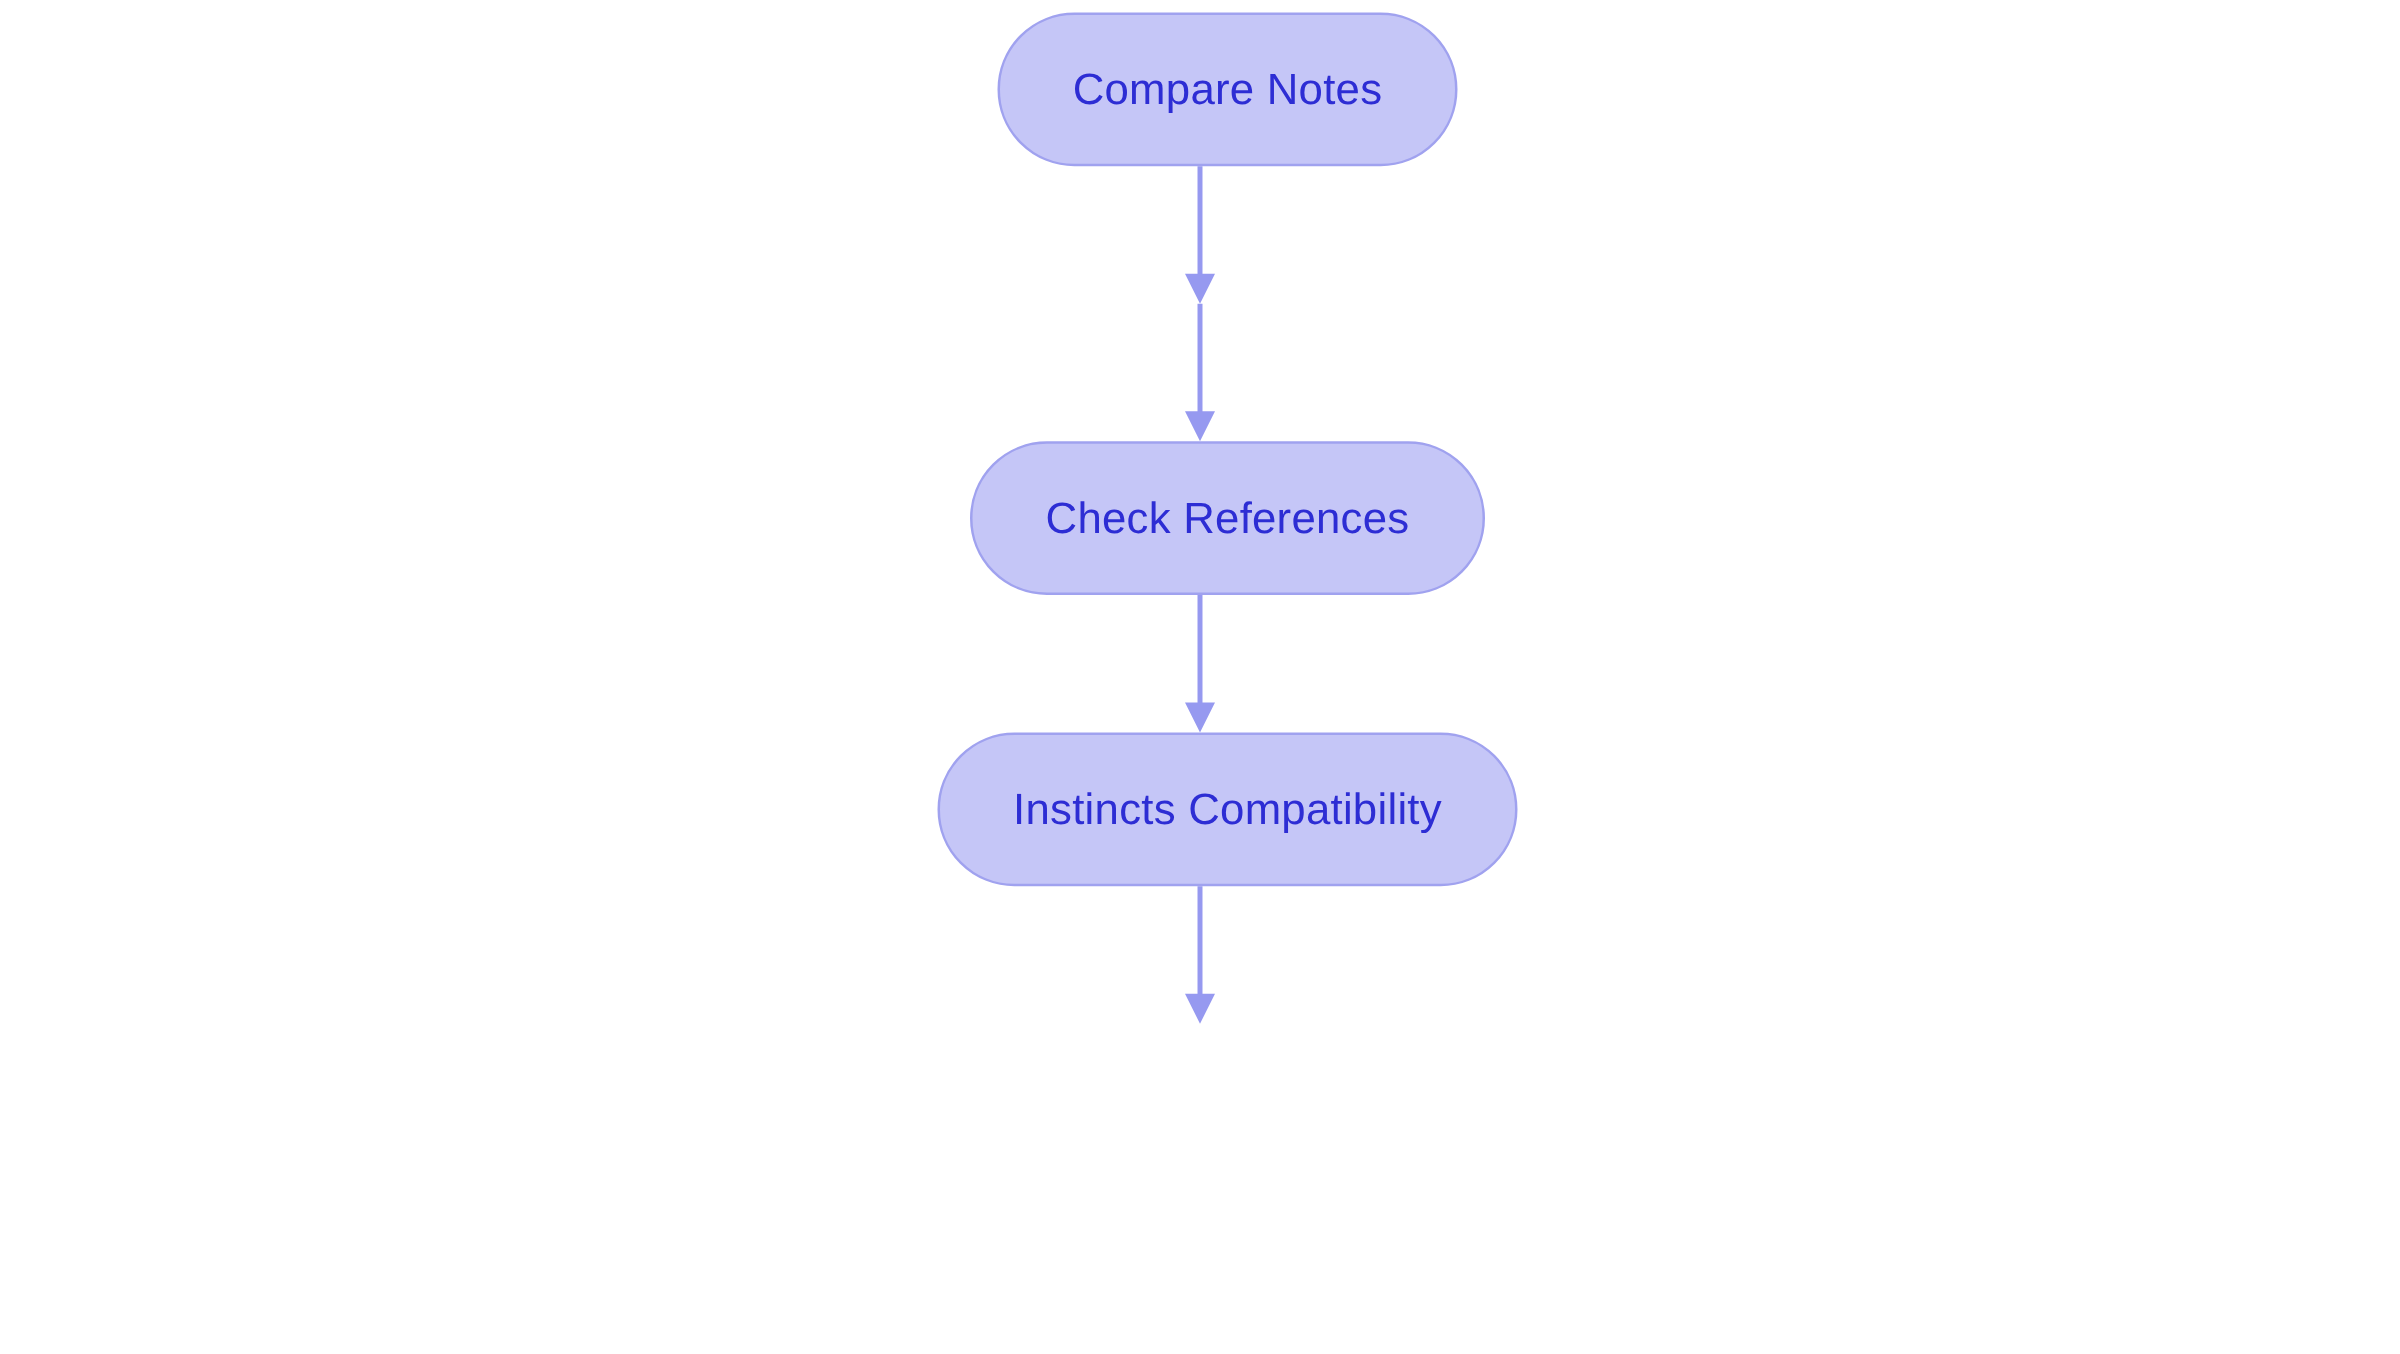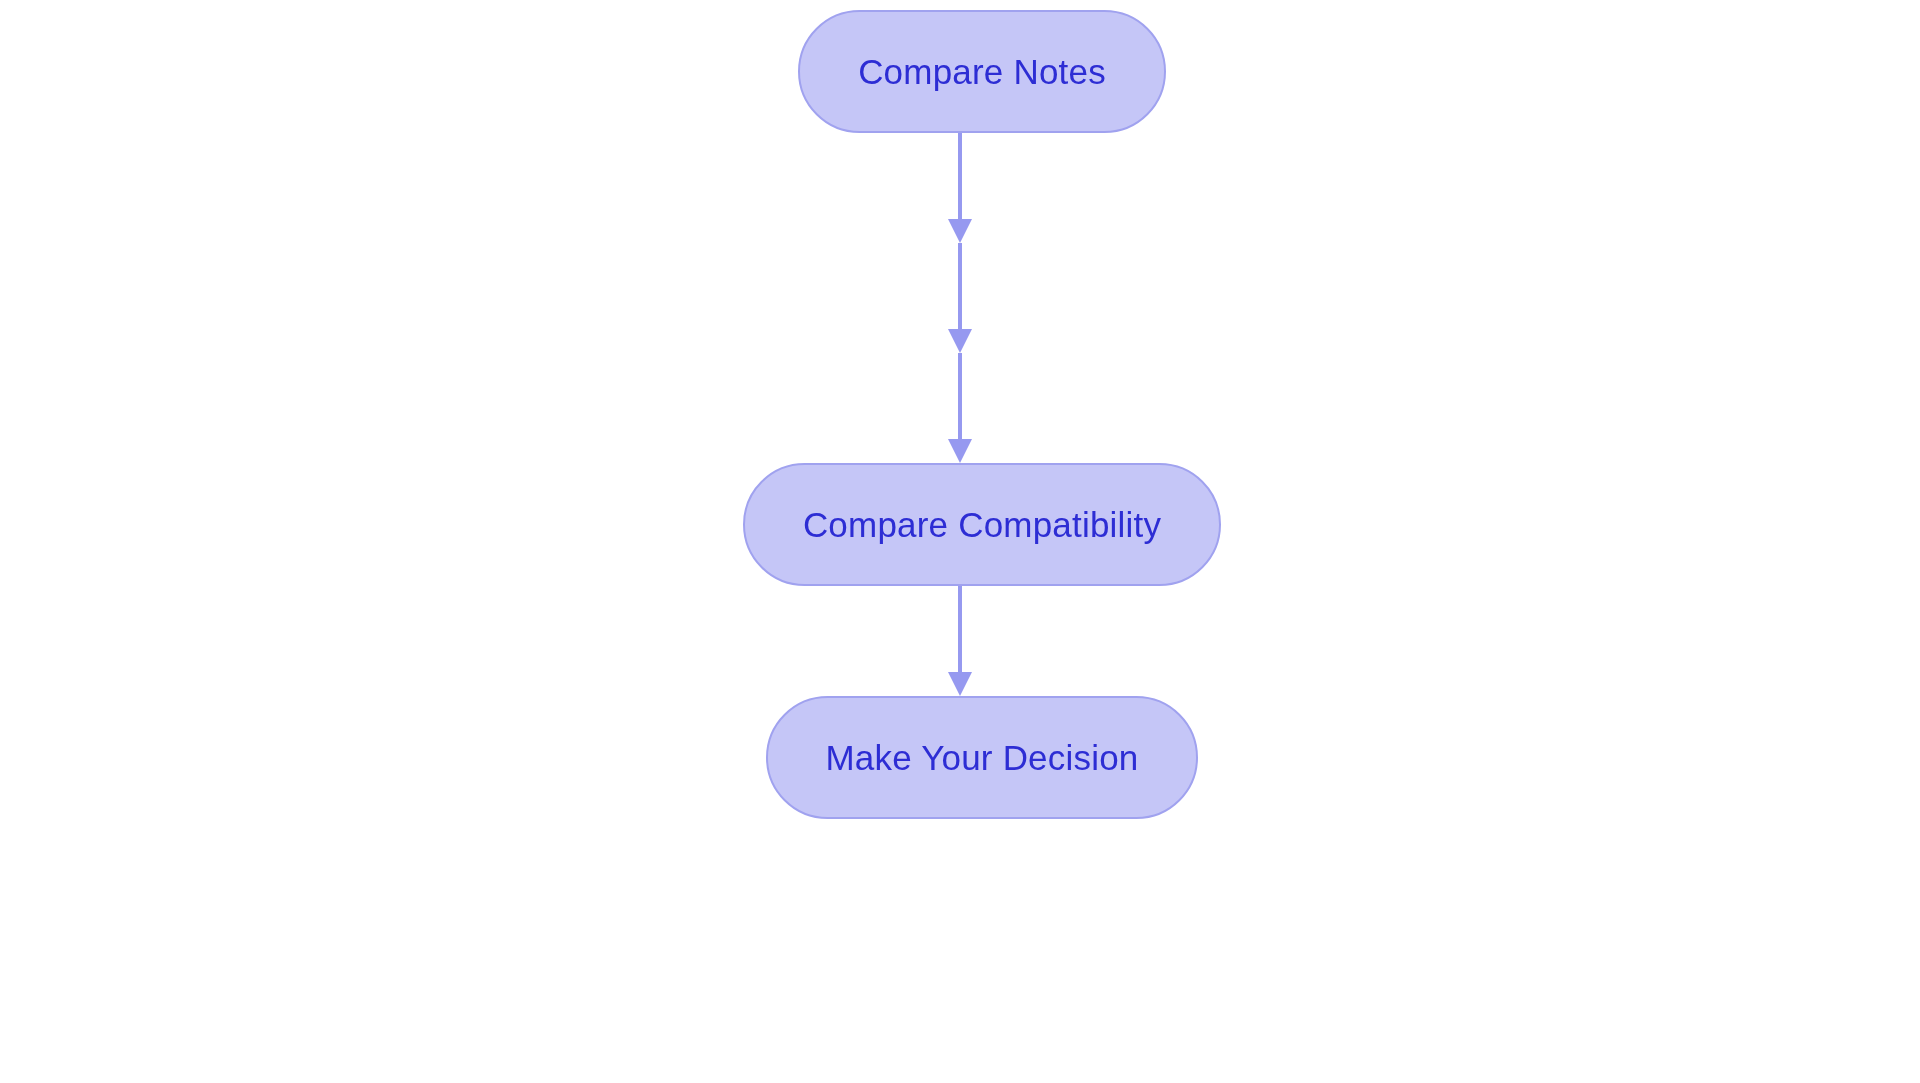--- a/index.html
+++ b/index.html
@@ -104,37 +104,37 @@
     </div>
 
 
     <div class="connector">
       <svg viewBox="0 0 40 110" xmlns="http://www.w3.org/2000/svg" aria-hidden="true">
         <line class="connector-line" x1="20" y1="0" x2="20" y2="88"></line>
         <polygon class="connector-head" points="8,86 32,86 20,110"></polygon>
       </svg>
     </div>
 
-
-    <div class="connector">
-      <svg viewBox="0 0 40 110" xmlns="http://www.w3.org/2000/svg" aria-hidden="true">
-        <line class="connector-line" x1="20" y1="0" x2="20" y2="88"></line>
-        <polygon class="connector-head" points="8,86 32,86 20,110"></polygon>
-      </svg>
-    </div>
-
     <div class="node">
-      <span class="node-label">Compare Compatibility</span>
+      <span class="node-label">Check References</span>
     </div>
 
     <div class="connector">
       <svg viewBox="0 0 40 110" xmlns="http://www.w3.org/2000/svg" aria-hidden="true">
         <line class="connector-line" x1="20" y1="0" x2="20" y2="88"></line>
         <polygon class="connector-head" points="8,86 32,86 20,110"></polygon>
       </svg>
     </div>
 
     <div class="node">
-      <span class="node-label">Make Your Decision</span>
+      <span class="node-label">Instincts Compatibility</span>
     </div>
+
+    <div class="connector">
+      <svg viewBox="0 0 40 110" xmlns="http://www.w3.org/2000/svg" aria-hidden="true">
+        <line class="connector-line" x1="20" y1="0" x2="20" y2="88"></line>
+        <polygon class="connector-head" points="8,86 32,86 20,110"></polygon>
+      </svg>
+    </div>
+
 
   </div>
 </div>
 
 </body></html>

